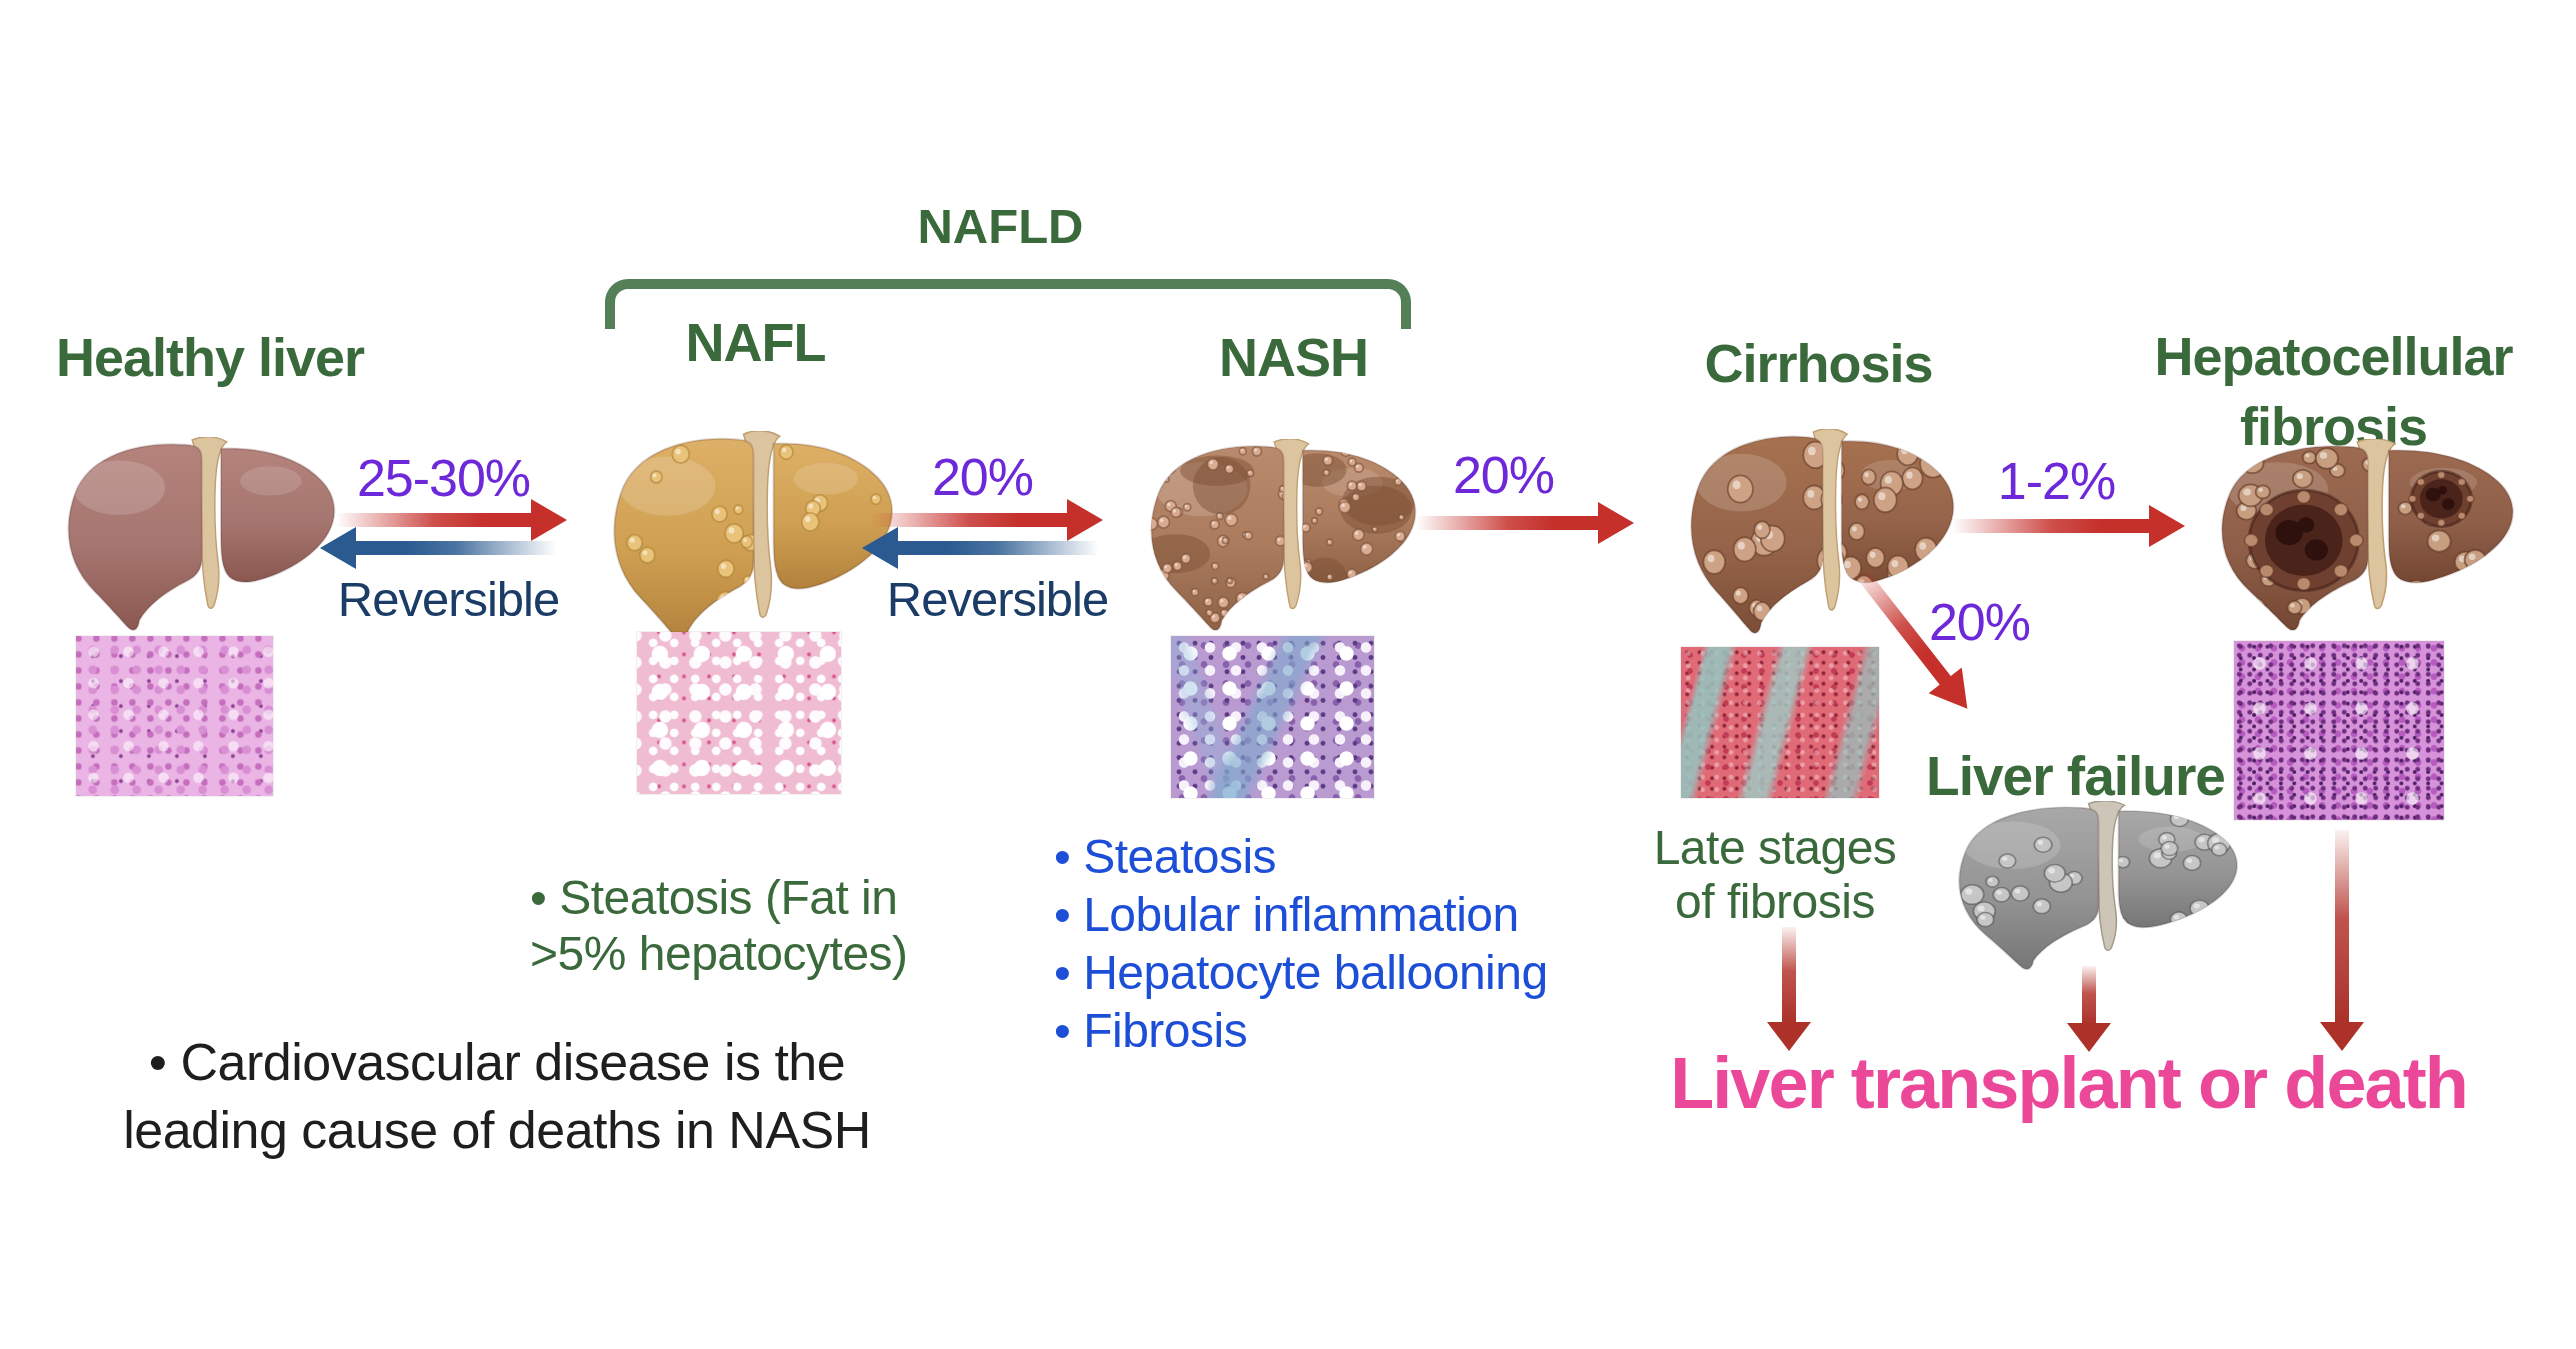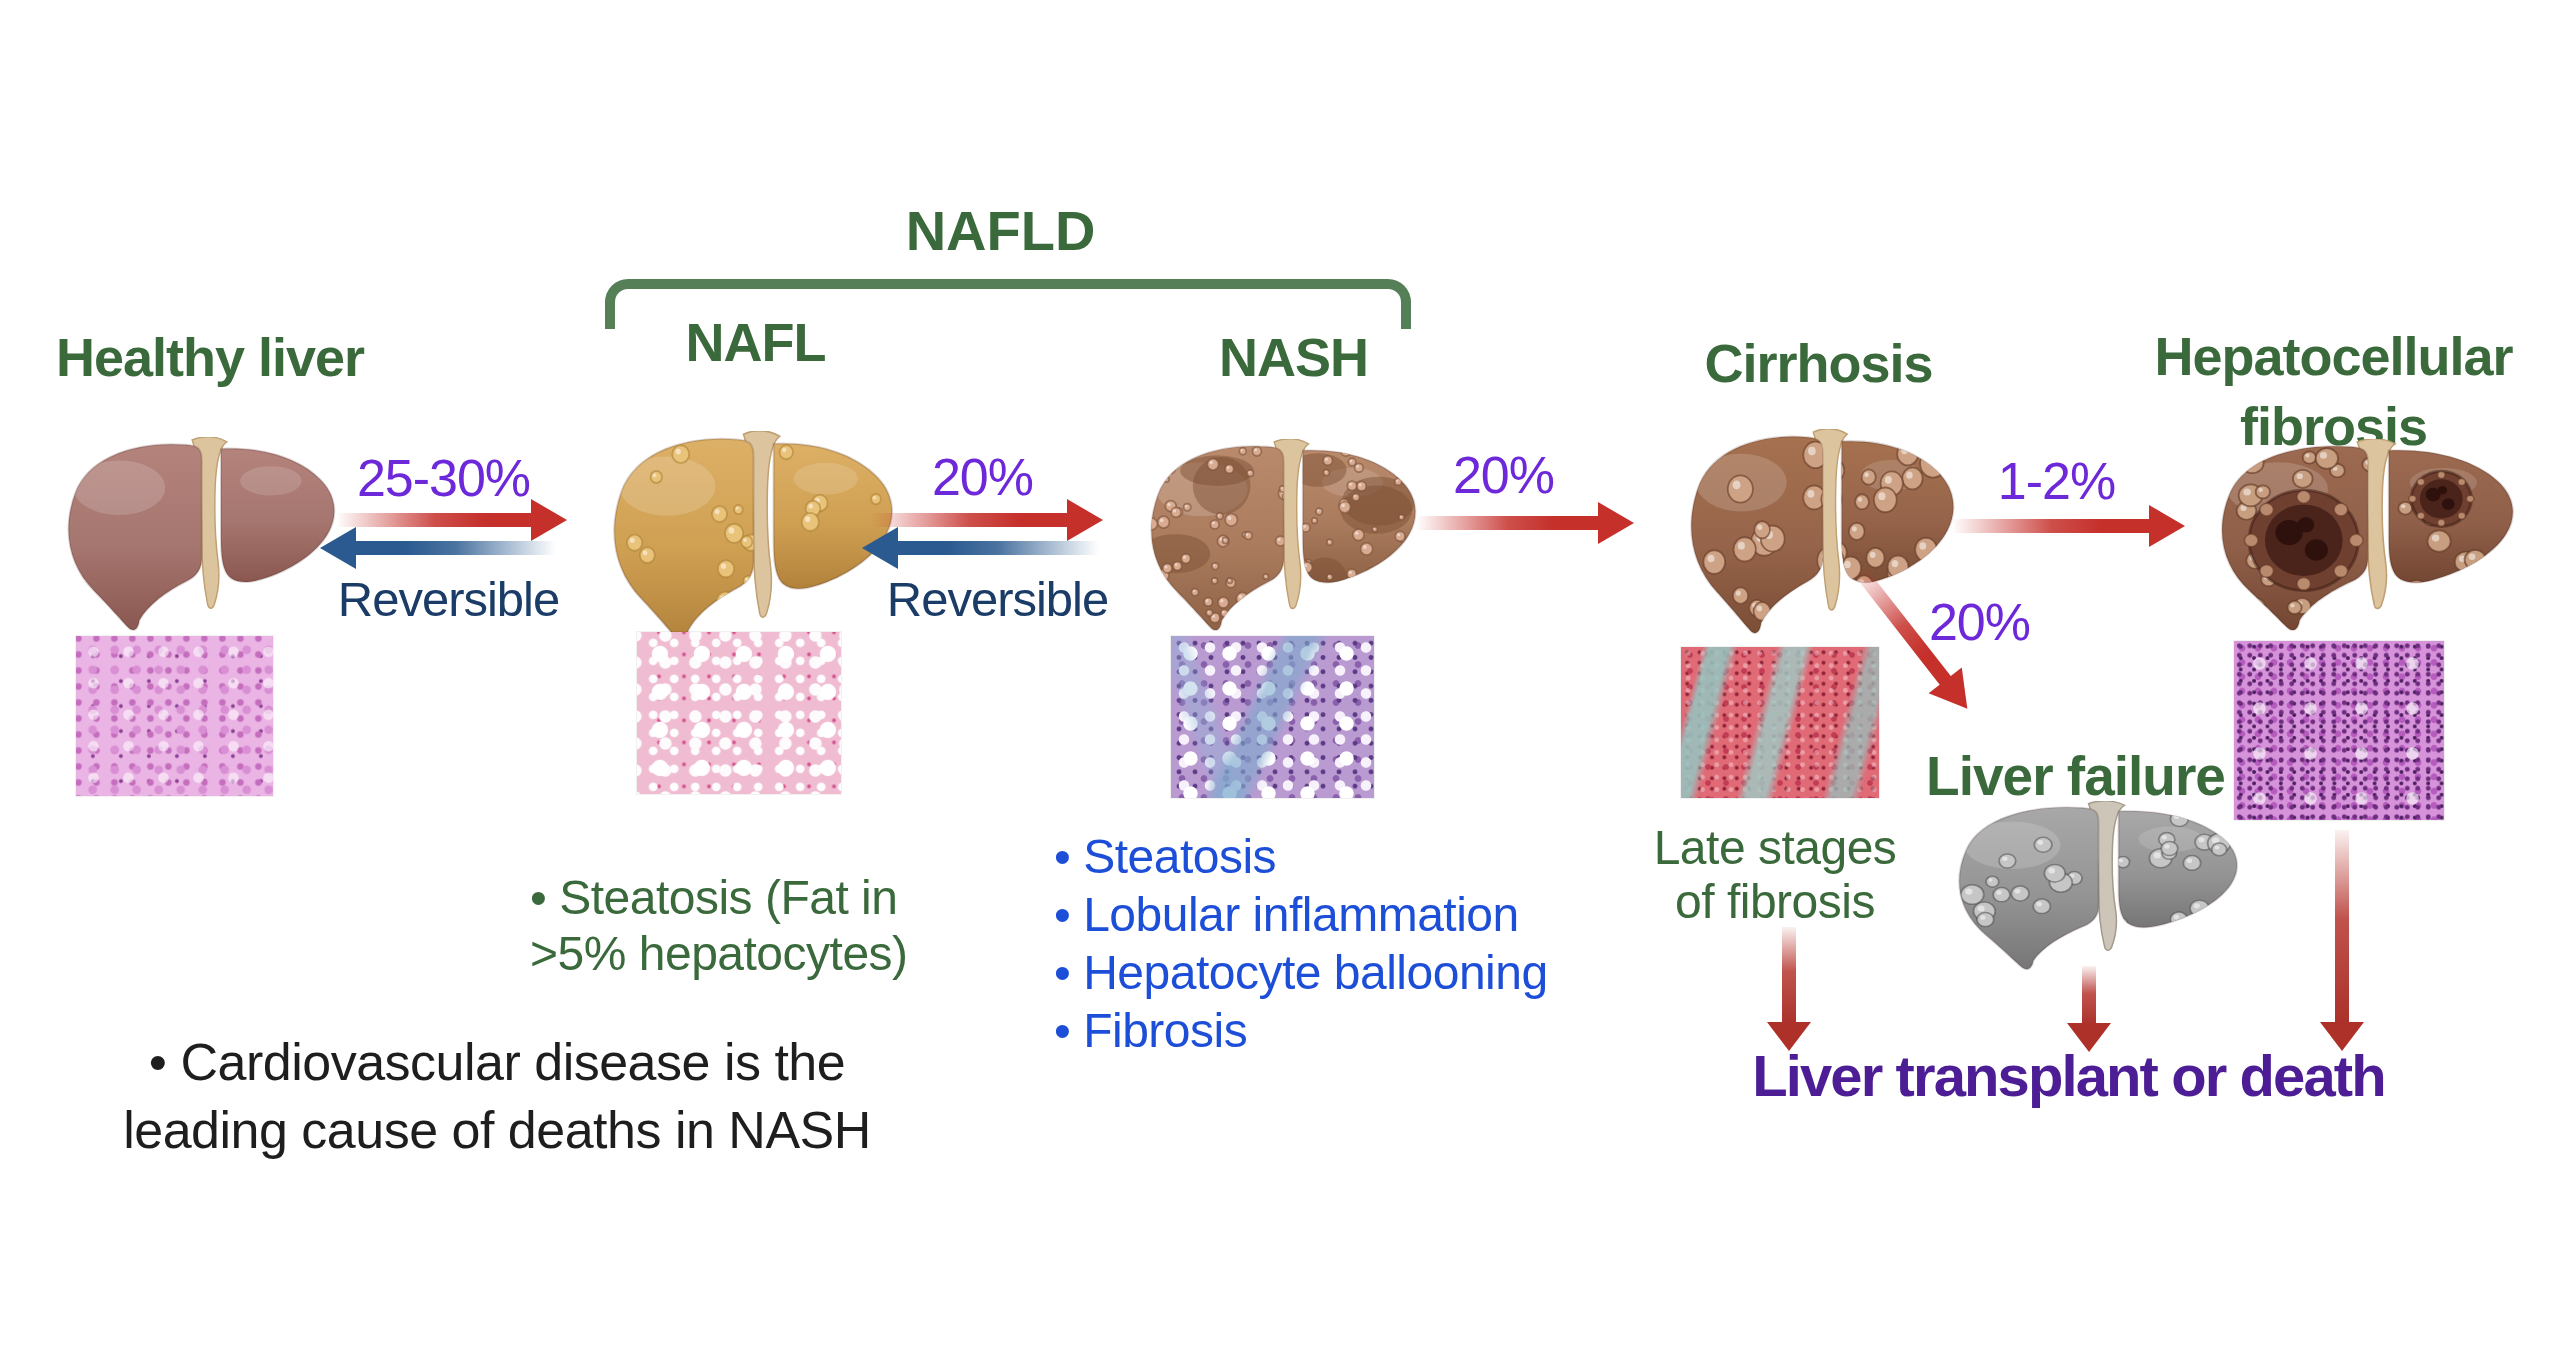--- a/index.html
+++ b/index.html
@@ -1,29 +1,29 @@
 <!DOCTYPE html>
 <html><head>
 <meta charset="utf-8">
 <style>
   html,body{margin:0;padding:0;background:#ffffff;}
   #canvas{position:relative;width:2576px;height:1349px;background:#ffffff;overflow:hidden;
           font-family:"Liberation Sans","DejaVu Sans",sans-serif;}
   .abs{position:absolute;}
   
   .stage-title{font-size:54px;font-weight:700;color:#3a693b;letter-spacing:-1px;text-align:center;line-height:63px;}
-  .group-title{font-size:56px;font-weight:700;color:#3a693b;text-align:center;}
+  .group-title{font-size:49px;font-weight:700;color:#3a693b;text-align:center;}
   .pct{font-size:52px;color:#6d28d9;text-align:center;letter-spacing:-1px;}
   .rev{font-size:49px;color:#1a3c66;text-align:center;letter-spacing:-1px;}
   .gnote{font-size:48px;color:#3a693b;line-height:56px;letter-spacing:-0.5px;}
   .gnote.center{text-align:center;}
   .bullets div{font-size:48px;color:#1d4ed8;line-height:58px;letter-spacing:-0.5px;}
   .failure-title{font-size:55px;font-weight:700;color:#3a693b;text-align:center;letter-spacing:-1px;}
   .footnote{font-size:52px;color:#1e1e1e;text-align:center;line-height:68px;letter-spacing:-0.5px;}
-  .outcome{font-size:58px;font-weight:700;color:#4c1d95;text-align:center;letter-spacing:-1.9px;}
+  .outcome{font-size:72px;font-weight:700;color:#ec4899;text-align:center;letter-spacing:-1.9px;}
   
   .bracket{border-top:10.5px solid #547f57;border-left:10.5px solid #547f57;border-right:10.5px solid #547f57;
            border-radius:23px 23px 0 0;height:40px;}
   
   .h-arrow{height:42px;}
   .ha-shaft{position:absolute;top:14.3px;height:13.4px;}
   .ha-head{position:absolute;top:0;width:0;height:0;border-top:21px solid transparent;border-bottom:21px solid transparent;}
   .h-arrow.red .ha-shaft{left:0;right:32px;background:linear-gradient(to right,rgba(197,48,43,0),rgba(197,48,43,.85) 50%,#c5302b 75%);}
   .h-arrow.red .ha-head{right:-1.9px;border-left:36px solid #c5302b;}
   .h-arrow.blue .ha-shaft{left:32px;right:0;background:linear-gradient(to left,rgba(42,90,144,0),rgba(42,90,144,.85) 50%,#2a5a90 75%);}

